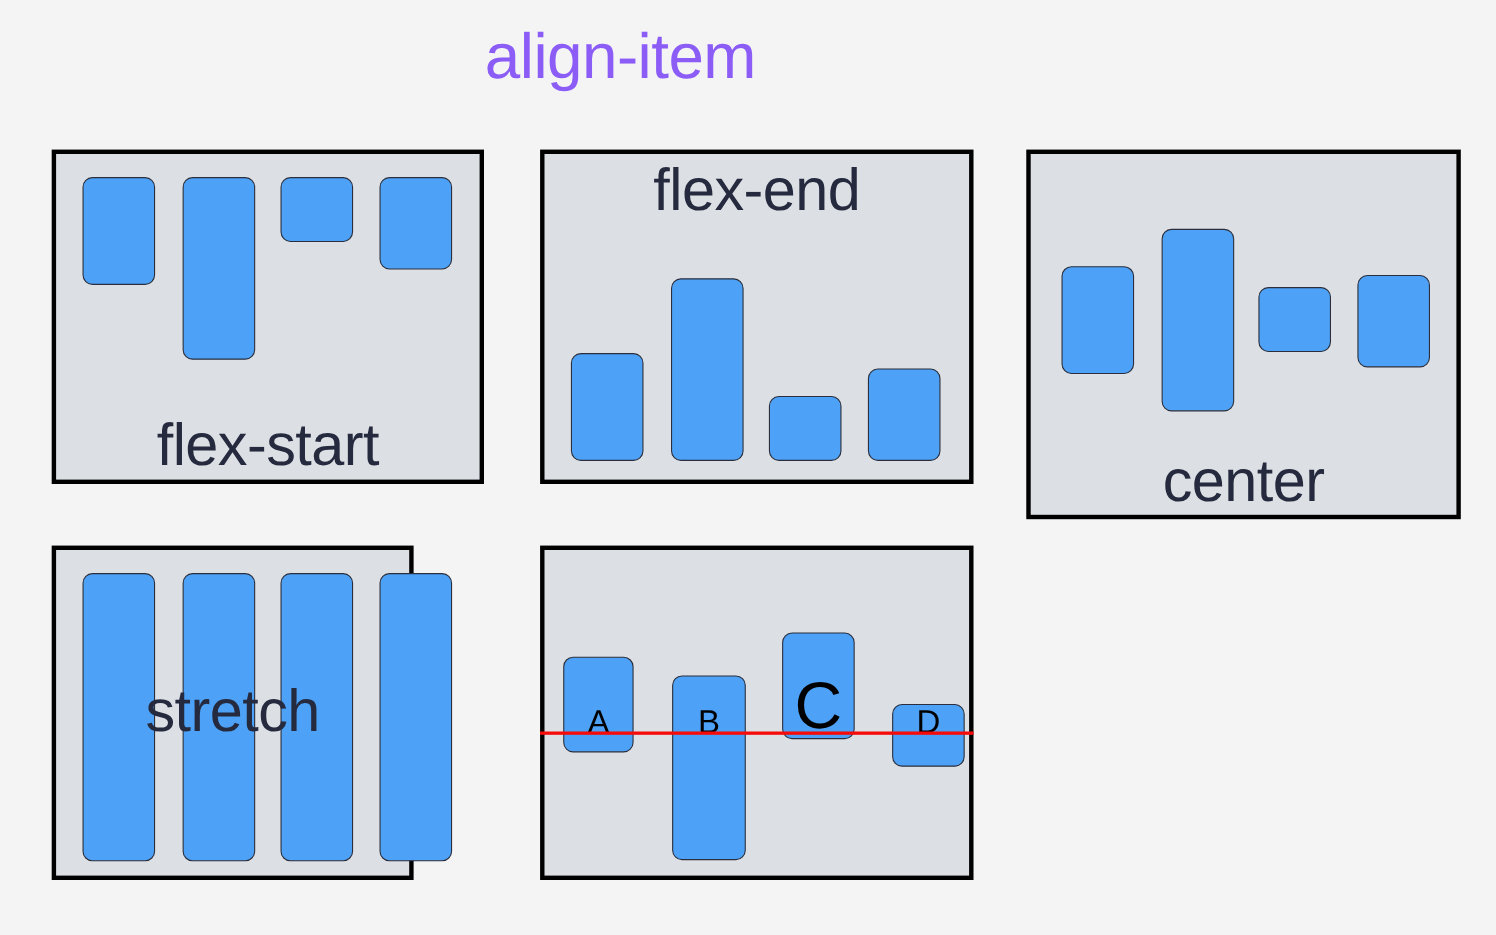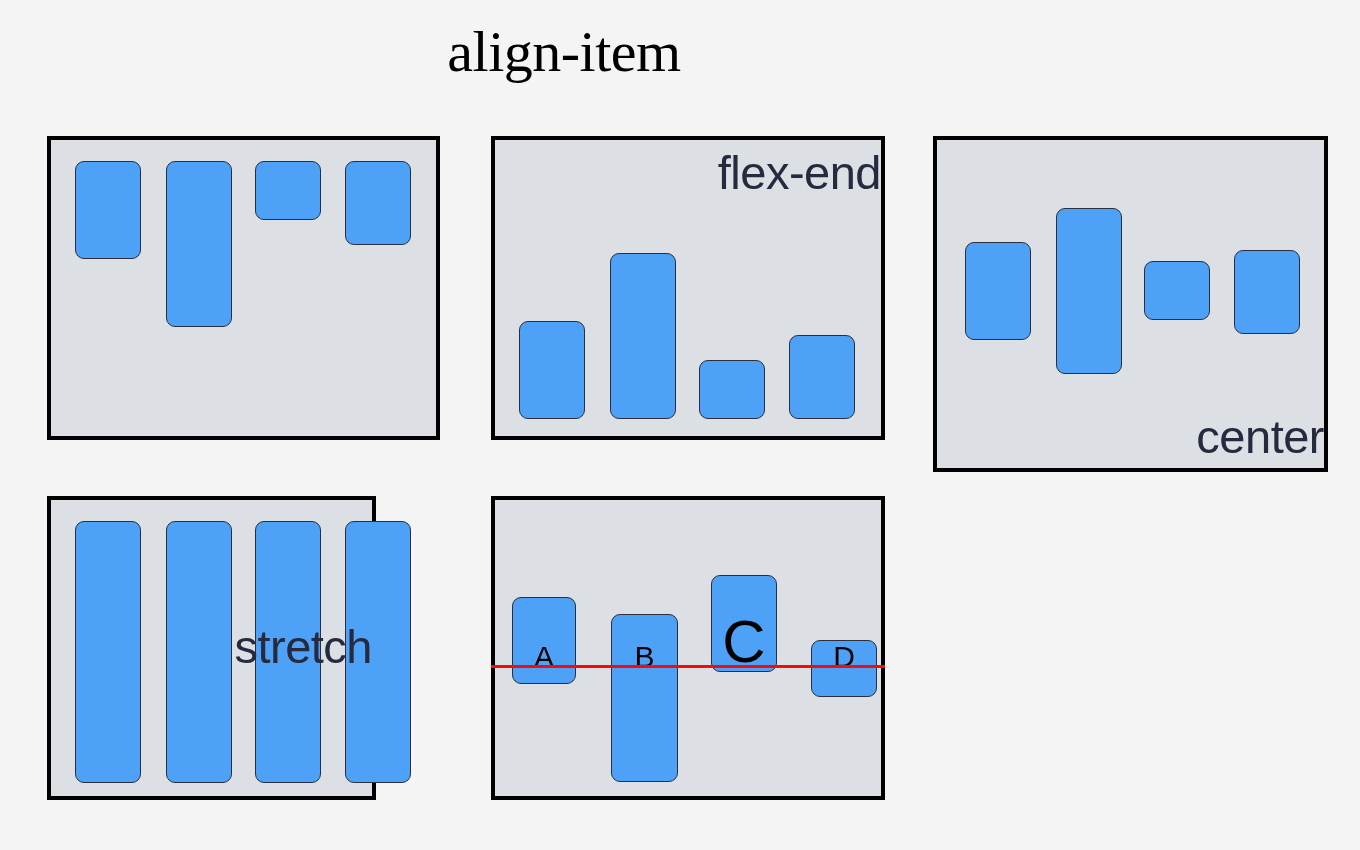--- a/index.html
+++ b/index.html
@@ -18,38 +18,38 @@
 
   #page-title {
     position: absolute;
     left: 0;
     top: 14px;
     width: 1128px;
     text-align: center;
     font-size: 58px;
     line-height: 76px;
     font-weight: 400;
-    color: #000000;
+    color: #8b5cf6;
     letter-spacing: -0.5px;
-    font-family: Liberation Serif, serif;
+    font-family: Liberation Sans, sans-serif;
   }
 
   .panel {
     position: absolute;
     background: #dcdfe3;
     border: 4px solid #000000;
     box-sizing: border-box;
   }
 
   .panel-label {
     position: absolute;
     left: 0;
     width: 100%;
-    text-align: right;
-    font-size: 47px;
+    text-align: center;
+    font-size: 54px;
     line-height: 54px;
     color: #252a3f;
     font-weight: 400;
     font-family: "Liberation Sans", sans-serif;
     letter-spacing: -0.5px;
     white-space: nowrap;
     z-index: 5;
     pointer-events: none;
   }
   .label-top    { top: 6px; }
@@ -88,20 +88,21 @@
 <body>
 
 <div id="page-title">align-item</div>
 
 <div id="panels-root">
     <div class="panel" style="left: 47px; top: 136px; width: 393px; height: 304px;">
       <div class="box" style="left: 24px; top: 21px; width: 66px; height: 98px;"></div>
       <div class="box" style="left: 115px; top: 21px; width: 66px; height: 166px;"></div>
       <div class="box" style="left: 204px; top: 21px; width: 66px; height: 59px;"></div>
       <div class="box" style="left: 294px; top: 21px; width: 66px; height: 84px;"></div>
+      <div class="panel-label label-bottom">flex-start</div>
     </div>
     <div class="panel" style="left: 491px; top: 136px; width: 394px; height: 304px;">
       <div class="box" style="left: 24px; top: 181px; width: 66px; height: 98px;"></div>
       <div class="box" style="left: 115px; top: 113px; width: 66px; height: 166px;"></div>
       <div class="box" style="left: 204px; top: 220px; width: 66px; height: 59px;"></div>
       <div class="box" style="left: 294px; top: 195px; width: 66px; height: 84px;"></div>
       <div class="panel-label label-top">flex-end</div>
     </div>
     <div class="panel" style="left: 933px; top: 136px; width: 395px; height: 336px;">
       <div class="box" style="left: 28px; top: 102px; width: 66px; height: 98px;"></div>

